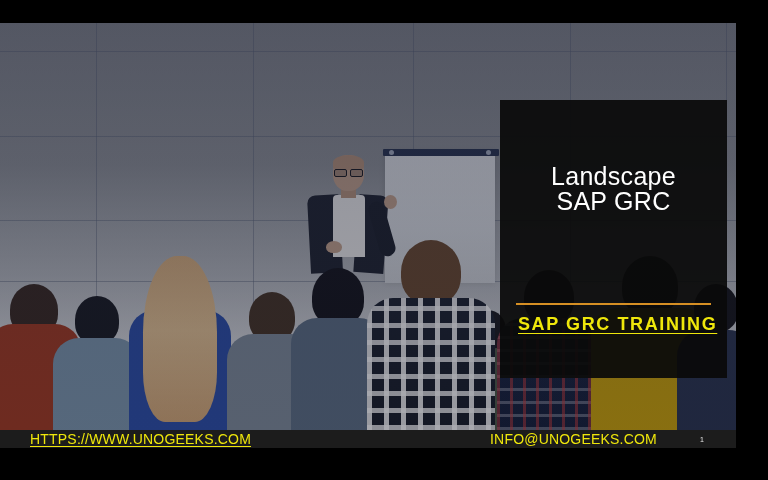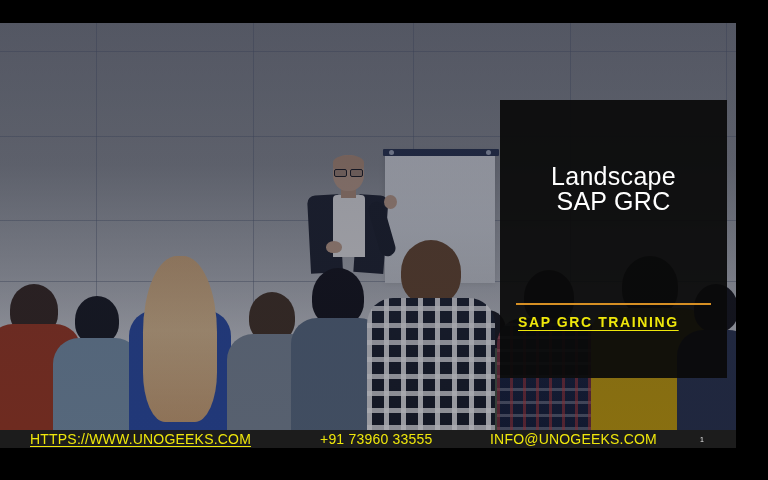--- a/index.html
+++ b/index.html
@@ -199,21 +199,21 @@
     left: 16px;
     right: 16px;
     top: 203px;
     height: 2px;
     background: #d68f24;
   }
   .train-line {
     position: absolute;
     left: 18px;
     top: 214px;
-    font-size: 14px;
+    font-size: 18px;
     font-weight: bold;
     letter-spacing: 1.6px;
     color: #efe70b;
     text-decoration: underline;
     text-underline-offset: 3px;
   }
   .by-line {
     position: absolute;
     right: 16px;
     top: 240px;
@@ -395,21 +395,20 @@
     </div>
 
     <div class="divider"></div>
 
     <div class="train-line">SAP GRC TRAINING</div>
 
   </div>
 
   <div class="footer">
     <span class="footer-url">HTTPS://WWW.UNOGEEKS.COM</span>
-    <span class="footer-phone">+91 73960 33555</span>
     <span class="footer-email">INFO@UNOGEEKS.COM</span>
     <span class="footer-page">1</span>
   </div>
 
   <div class="bar-top"></div>
   <div class="bar-right"></div>
   <div class="bar-bottom"></div>
 
 </div>
 

